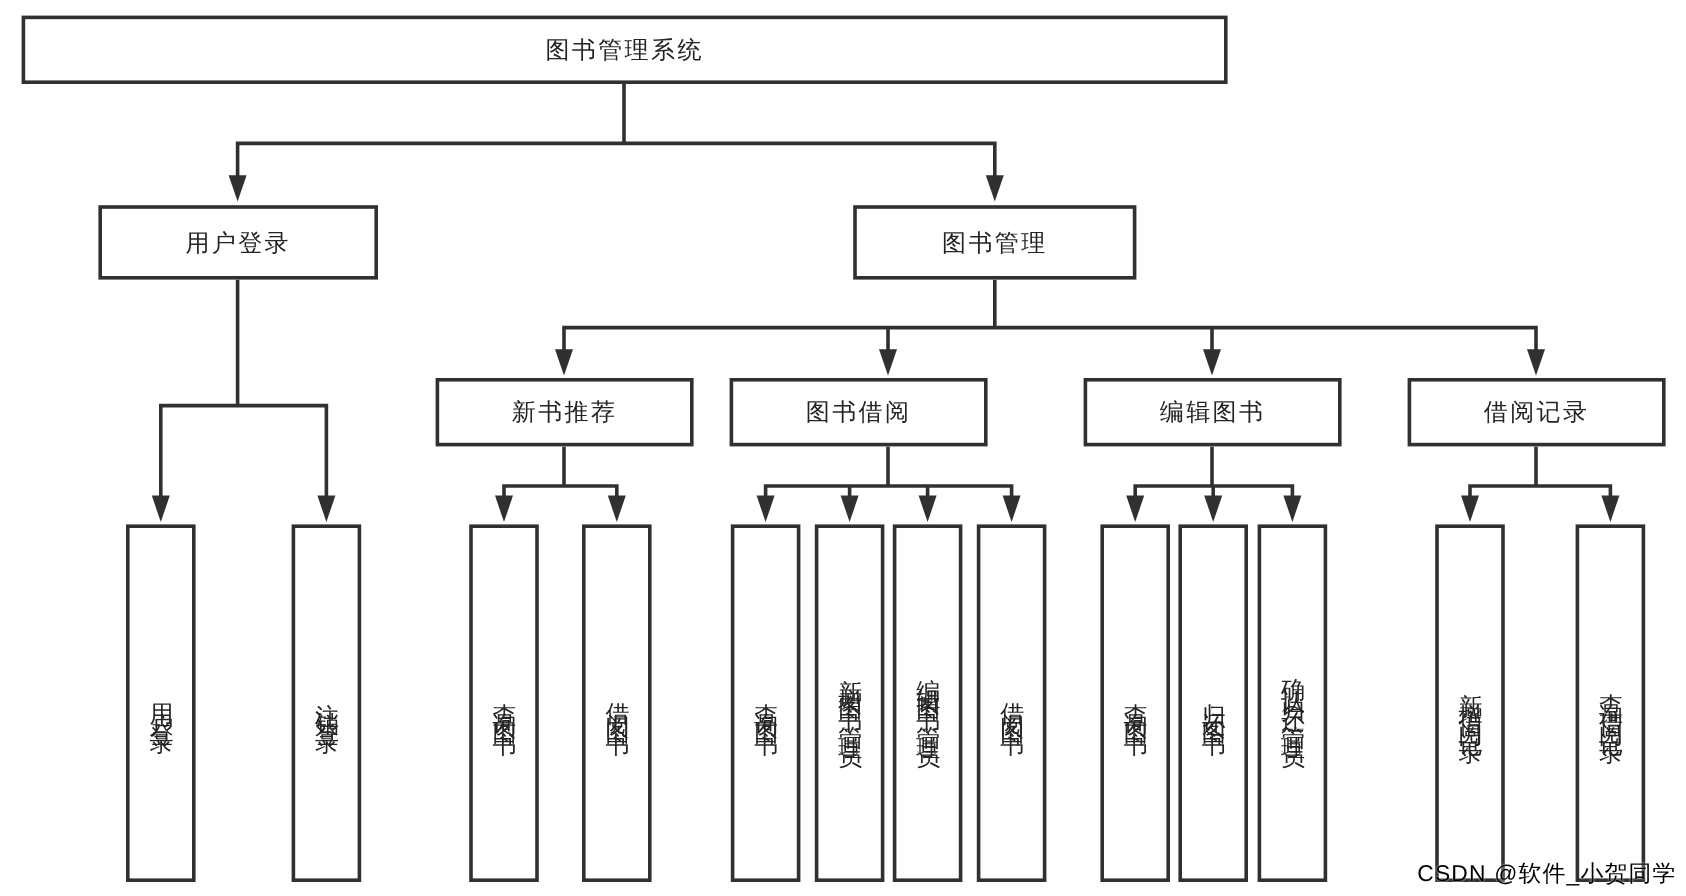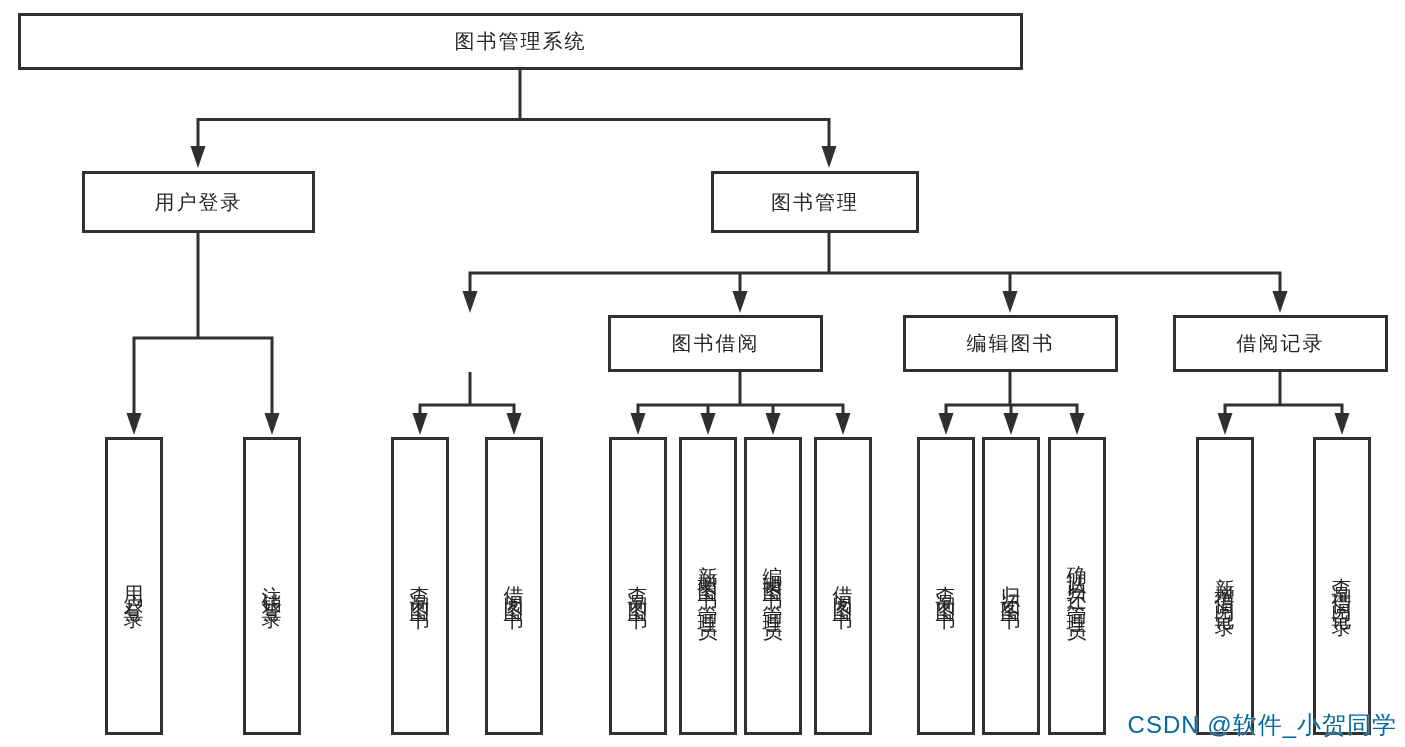--- a/index.html
+++ b/index.html
@@ -34,23 +34,23 @@
     letter-spacing: 8px;
     line-height: 1.1;
   }
   .lvl2 { width: 233px; height: 62px; top: 171px; }
   .lvl3 { width: 215px; height: 57px; top: 315px; }
   .leaf { width: 58px;  height: 298px; top: 437px; }
   #watermark {
     position: absolute;
     right: 8px;
     bottom: 6px;
-    font-size: 24px;
+    font-size: 19px;
     letter-spacing: 1px;
-    color: #0369a1;
+    color: #000000;
     text-shadow: 0 0 2px #ffffff;
     z-index: 5;
     white-space: nowrap;
   }
 </style>
 </head>
 <body>
 
 <div id="canvas">
 
@@ -112,24 +112,27 @@
     </g>
   </svg>
 
   <div class="box h" style="left:18px; top:13px; width:1005px; height:57px">
     <span>图书管理系统</span>
   </div>
 
   <div class="box h lvl2" style="left:82px">
     <span>用户登录</span>
   </div>
-  <div class="box h lvl2" style="left:711px; width:208px">
+  <div class="box h lvl2" style="left:711px; width:236px">
     <span>图书管理</span>
   </div>
 
+  <div class="box h lvl3" style="left:363px">
+    <span>新书推荐</span>
+  </div>
   <div class="box h lvl3" style="left:608px">
     <span>图书借阅</span>
   </div>
   <div class="box h lvl3" style="left:903px">
     <span>编辑图书</span>
   </div>
   <div class="box h lvl3" style="left:1173px">
     <span>借阅记录</span>
   </div>
 

